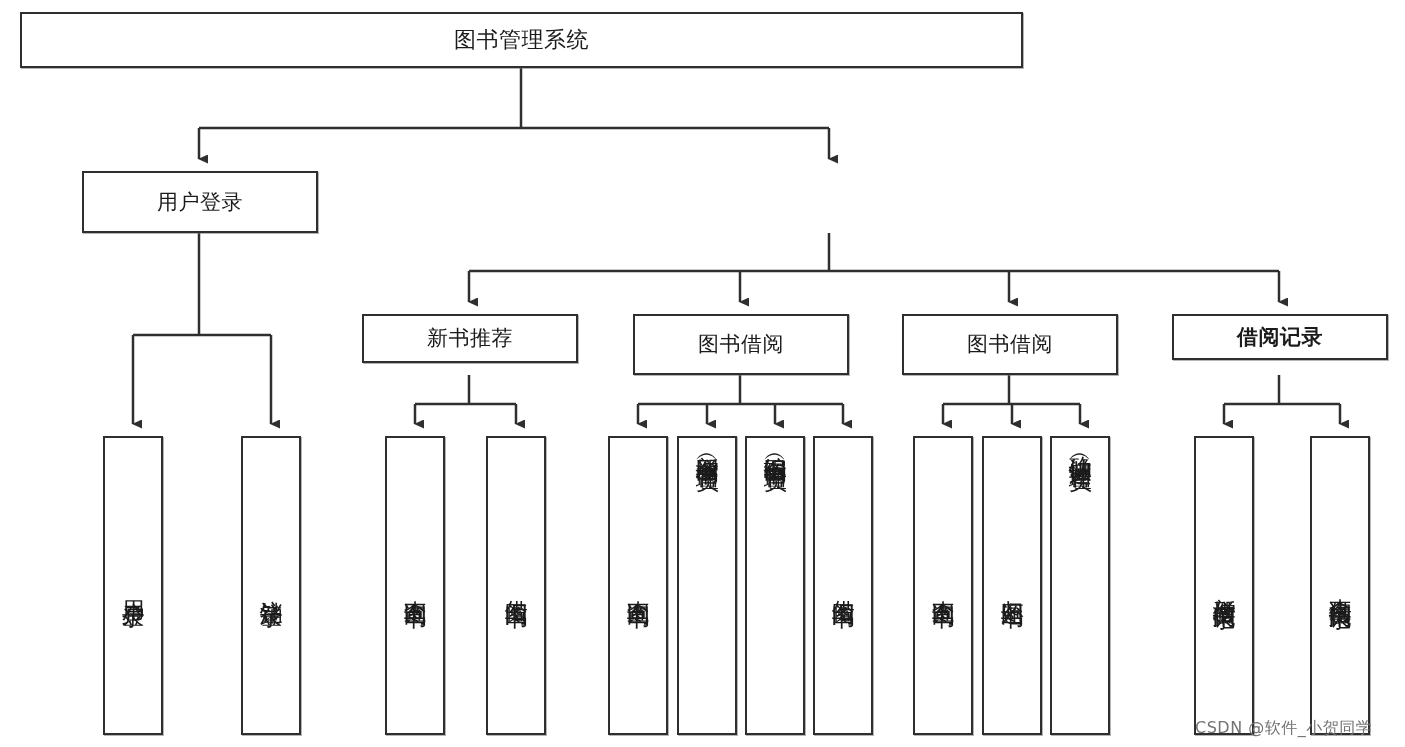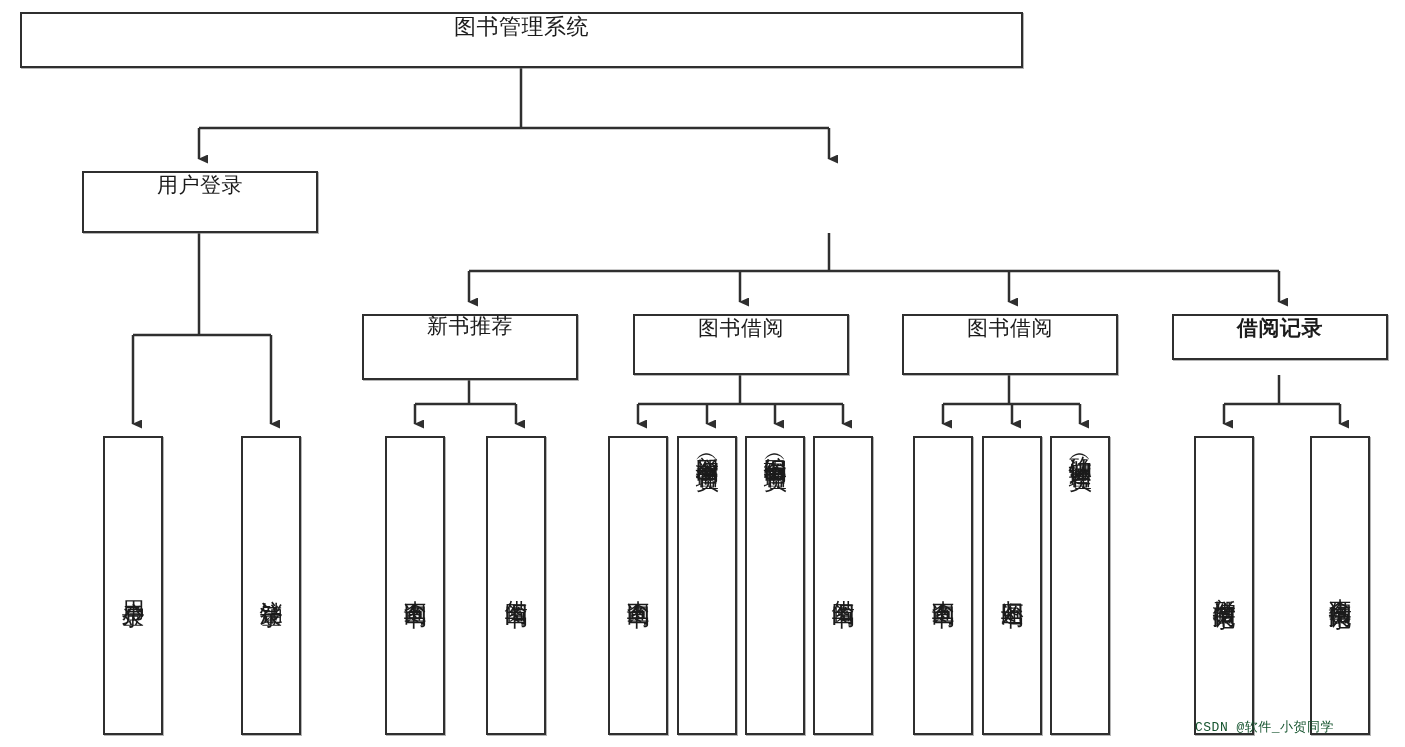--- a/index.html
+++ b/index.html
@@ -26,20 +26,21 @@
     width: 1405px;
     height: 747px;
     pointer-events: none;
   }
   .node {
     position: absolute;
     box-sizing: border-box;
     border: 2.5px solid #2f2f2f;
     background: #ffffff;
     display: flex;
+    align-items: center;
     justify-content: center;
     color: #1b1b1b;
     box-shadow: 1px 1px 0 rgba(120,120,120,0.55);
   }
   .node .label {
     display: block;
     text-align: center;
     line-height: 1.18;
     letter-spacing: 0.5px;
   }
@@ -61,26 +62,25 @@
     font-size: 23px;
     line-height: 1.02;
     letter-spacing: 2px;
     white-space: nowrap;
   }
   .node.vertical.mid .label {
     align-self: center;
   }
   .watermark {
     position: absolute;
-    font-size: 13px;
-    color: #14532d;
+    font-size: 16px;
+    color: #737373;
     letter-spacing: 0.5px;
     white-space: nowrap;
     user-select: none;
-    font-family: Liberation Mono, monospace;
   }
 </style>
 </head>
 <body>
 
 <div id="canvas">
 
   <svg class="connectors" viewBox="0 0 1405 747" xmlns="http://www.w3.org/2000/svg">
     <defs>
       <marker id="arrowhead" markerWidth="9" markerHeight="10" refX="4.5" refY="9" orient="auto" markerUnits="userSpaceOnUse">
@@ -133,21 +133,21 @@
   </svg>
 
   <div class="node horizontal root" style="left:20px; top:12px; width:1003px; height:56px;">
     <span class="label">图书管理系统</span>
   </div>
 
   <div class="node horizontal" style="left:82px; top:171px; width:236px; height:62px;">
     <span class="label">用户登录</span>
   </div>
 
-  <div class="node horizontal" style="left:362px; top:314px; width:216px; height:66px;font-family:Liberation Mono, monospace;">
+  <div class="node horizontal" style="left:362px; top:314px; width:216px; height:49px;">
     <span class="label">新书推荐</span>
   </div>
   <div class="node horizontal" style="left:633px; top:314px; width:216px; height:61px;">
     <span class="label">图书借阅</span>
   </div>
   <div class="node horizontal" style="left:902px; top:314px; width:216px; height:61px;">
     <span class="label">图书借阅</span>
   </div>
   <div class="node horizontal" style="left:1172px; top:314px; width:216px; height:46px;font-weight:bold;">
     <span class="label">借阅记录</span>

